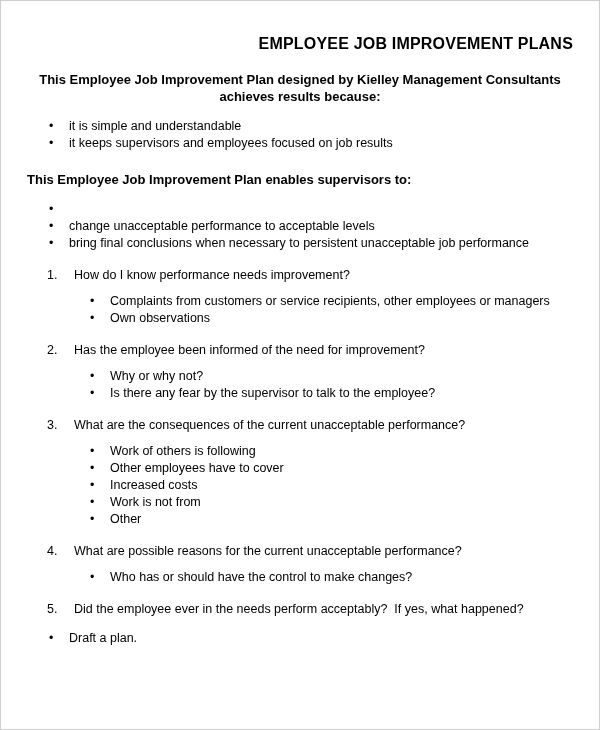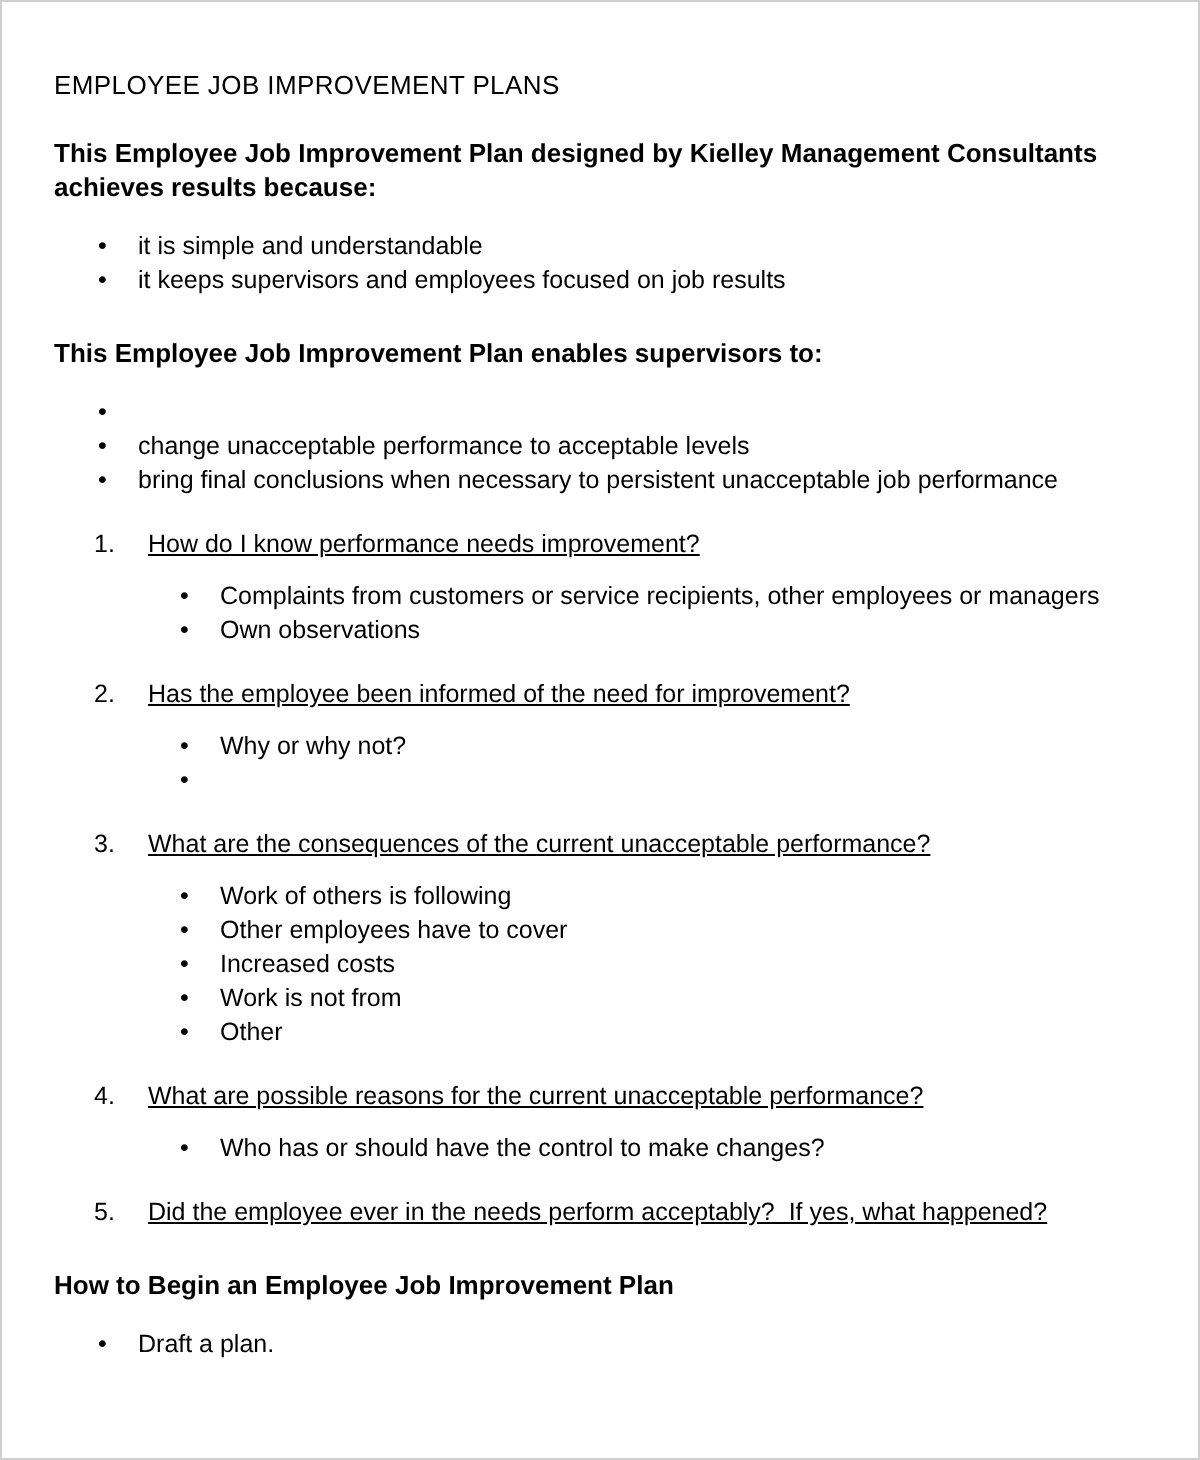--- a/index.html
+++ b/index.html
@@ -16,34 +16,35 @@
   }
   .page {
     box-sizing: border-box;
     width: 600px;
     min-height: 730px;
     border: 1px solid #cfcfcf;
     padding: 34px 26px 20px 26px;
     background: #ffffff;
   }
   .doc-title {
-    text-align: left;
-    font-size: 13px;
-    font-weight: normal;
+    text-align: right;
+    font-size: 16px;
+    font-weight: bold;
     margin: 0 0 6px 0;
     letter-spacing: 0.2px;
   }
   .h {
     font-weight: bold;
     font-size: 13px;
     line-height: 17px;
     margin: 20px 0 0 0;
   }
   .h.first {
     margin-top: 18px;
+    text-align: center;
   }
   .blist {
     margin: 13px 0 0 0;
   }
   .li {
     display: flex;
     font-size: 12.5px;
     line-height: 16px;
     margin: 1px 0;
   }
@@ -59,21 +60,20 @@
     font-size: 12.5px;
     line-height: 16px;
     margin-top: 16px;
   }
   .qnum {
     flex: 0 0 27px;
     margin-left: 20px;
   }
   .qtext {
     white-space: pre-wrap;
-    text-decoration: underline;
   }
   .sublist {
     margin-left: 63px;
     margin-top: 10px;
   }
   .sublist .li {
     margin: 1px 0;
   }
   .sublist .b {
     flex: 0 0 20px;
@@ -133,20 +133,21 @@
     <span class="qnum">2.</span>
     <span class="qtext">Has the employee been informed of the need for improvement?</span>
   </div>
   <div class="sublist">
     <div class="li">
       <span class="b">•</span>
       <span>Why or why not?</span>
     </div>
     <div class="li">
       <span class="b">•</span>
+      <span>Is there any fear by the supervisor to talk to the employee?</span>
     </div>
   </div>
 
   <div class="q">
     <span class="qnum">3.</span>
     <span class="qtext">What are the consequences of the current unacceptable performance?</span>
   </div>
   <div class="sublist">
     <div class="li">
       <span class="b">•</span>
@@ -179,21 +180,20 @@
       <span class="b">•</span>
       <span>Who has or should have the control to make changes?</span>
     </div>
   </div>
 
   <div class="q">
     <span class="qnum">5.</span>
     <span class="qtext">Did the employee ever in the needs perform acceptably?  If yes, what happened?</span>
   </div>
 
-  <p class="h">How to Begin an Employee Job Improvement Plan</p>
   <div class="blist lvl1">
     <div class="li">
       <span class="b">•</span>
       <span>Draft a plan.</span>
     </div>
   </div>
 
 </div>
 
 </body></html>

